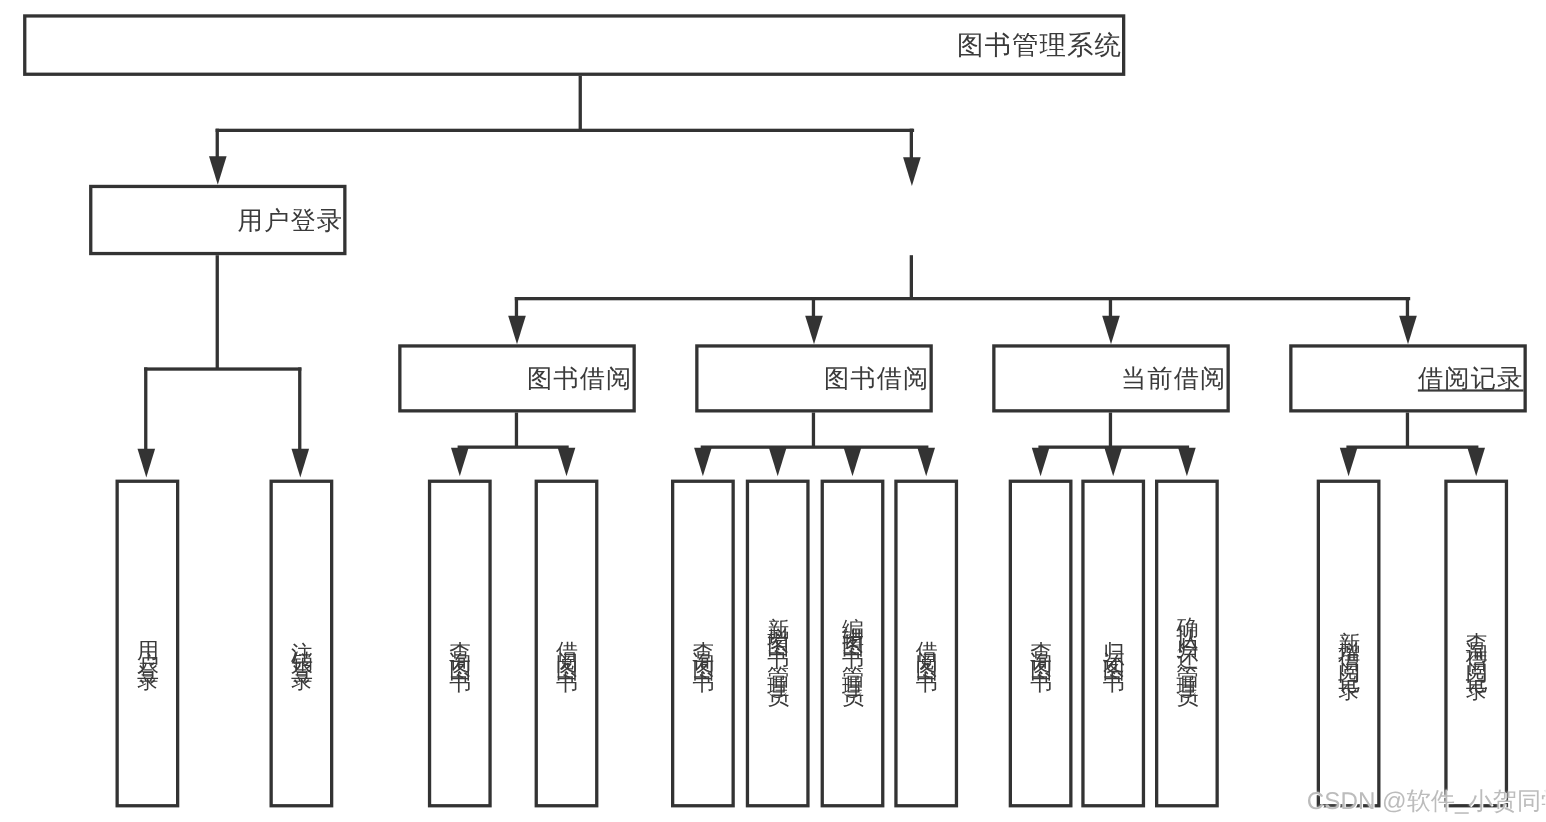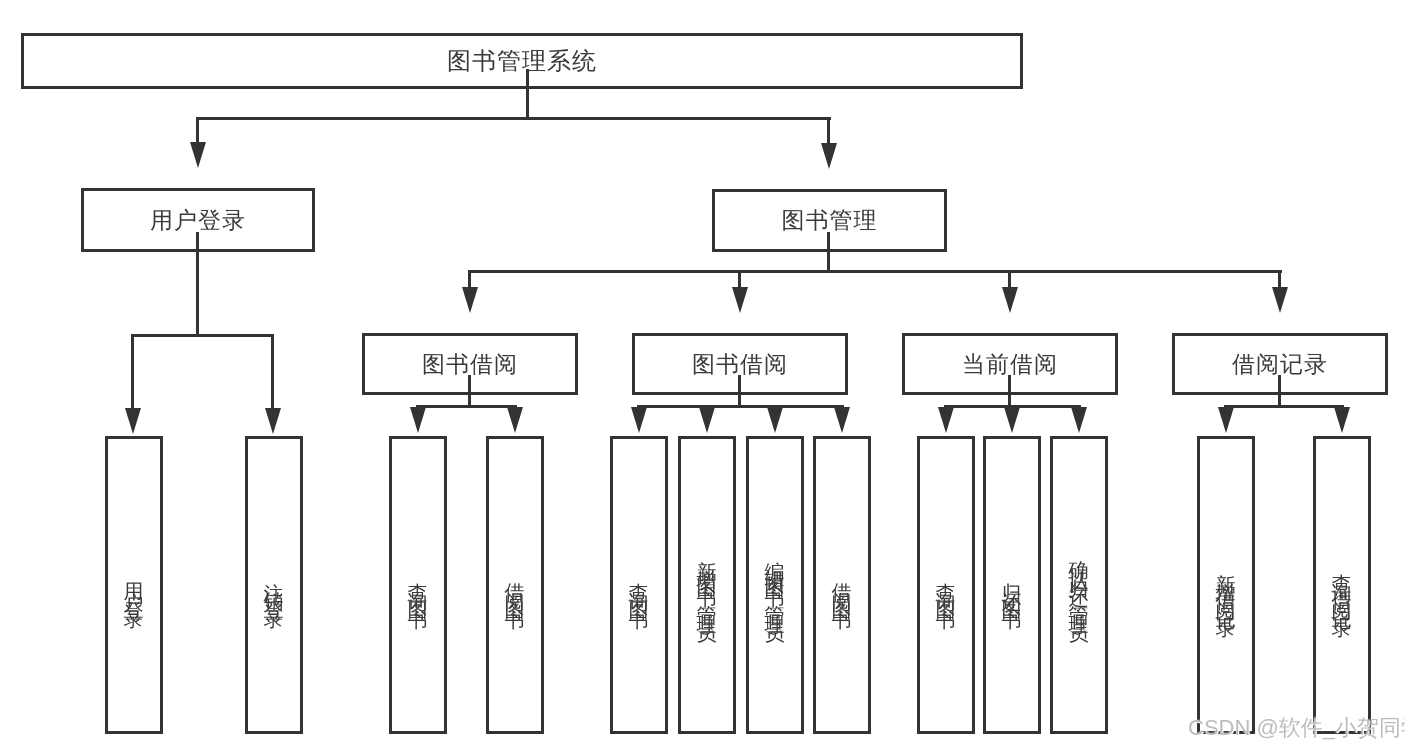--- a/index.html
+++ b/index.html
@@ -12,26 +12,25 @@
     overflow: hidden;
   }
   
   .hbox {
     position: absolute;
     box-sizing: border-box;
     border: 3px solid #333333;
     background: #ffffff;
     display: flex;
     align-items: center;
-    justify-content: center;
+    justify-content: flex-end;
     color: #3a3a3a;
     font-size: 23px;
     letter-spacing: 1px;
     white-space: nowrap;
-    margin-top: 20px;
   }
   .root-box { font-size: 24px; }
   .vbox {
     position: absolute;
     box-sizing: border-box;
     width: 58px;
     height: 298px;
     top: 436px;
     border: 3px solid #333333;
     background: #ffffff;
@@ -82,23 +81,20 @@
   <div class="vline" style="left:526px; top:69px; height:50px;"></div>
   <div class="hline" style="left:196px; top:117px; width:635px;"></div>
   <div class="vline" style="left:196px; top:117px; height:28px;"></div>
   <div class="arrow" style="left:190px; top:142px;"></div>
   <div class="vline" style="left:827px; top:117px; height:29px;"></div>
   <div class="arrow" style="left:821px; top:143px;"></div>
 
   <div class="hbox" style="left:81px; top:168px; width:234px; height:64px;">
     <span>用户登录</span>
   </div>
-  <div class="hbox" style="left:712px; top:169px; width:235px; height:63px;">
-    <span>图书管理</span>
-  </div>
 
   <div class="vline" style="left:196px; top:232px; height:104px;"></div>
   <div class="hline" style="left:131px; top:334px; width:143px;"></div>
   <div class="vline" style="left:131px; top:334px; height:78px;"></div>
   <div class="arrow" style="left:125px; top:408px;"></div>
   <div class="vline" style="left:271px; top:334px; height:78px;"></div>
   <div class="arrow" style="left:265px; top:408px;"></div>
 
   <div class="vline" style="left:827px; top:232px; height:40px;"></div>
   <div class="hline" style="left:468px; top:270px; width:814px;"></div>
@@ -113,21 +109,21 @@
 
   <div class="hbox" style="left:362px; top:313px; width:216px; height:62px;">
     <span>图书借阅</span>
   </div>
   <div class="hbox" style="left:902px; top:313px; width:216px; height:62px;">
     <span>当前借阅</span>
   </div>
   <div class="hbox" style="left:632px; top:313px; width:216px; height:62px;">
     <span>图书借阅</span>
   </div>
-  <div class="hbox" style="left:1172px; top:313px; width:216px; height:62px;">
+  <div class="hbox" style="left:1172px; top:313px; width:216px; height:62px;text-decoration:underline;">
     <span>借阅记录</span>
   </div>
 
   <div class="vline" style="left:468px; top:375px; height:32px;"></div>
   <div class="hline" style="left:416px; top:405px; width:101px;"></div>
   <div class="arrow" style="left:410px; top:407px;"></div>
   <div class="arrow" style="left:507px; top:407px;"></div>
 
   <div class="vline" style="left:738px; top:375px; height:32px;"></div>
   <div class="hline" style="left:637px; top:405px; width:207px;"></div>

